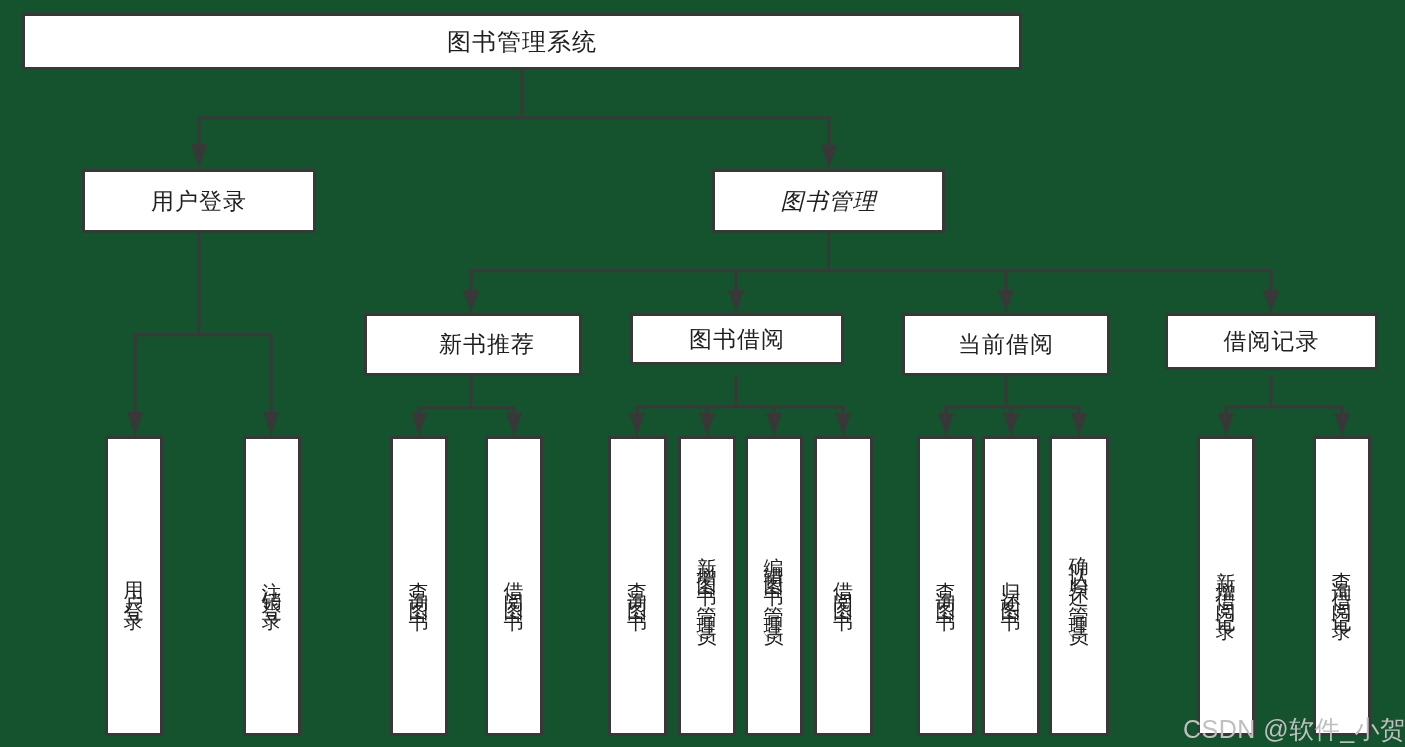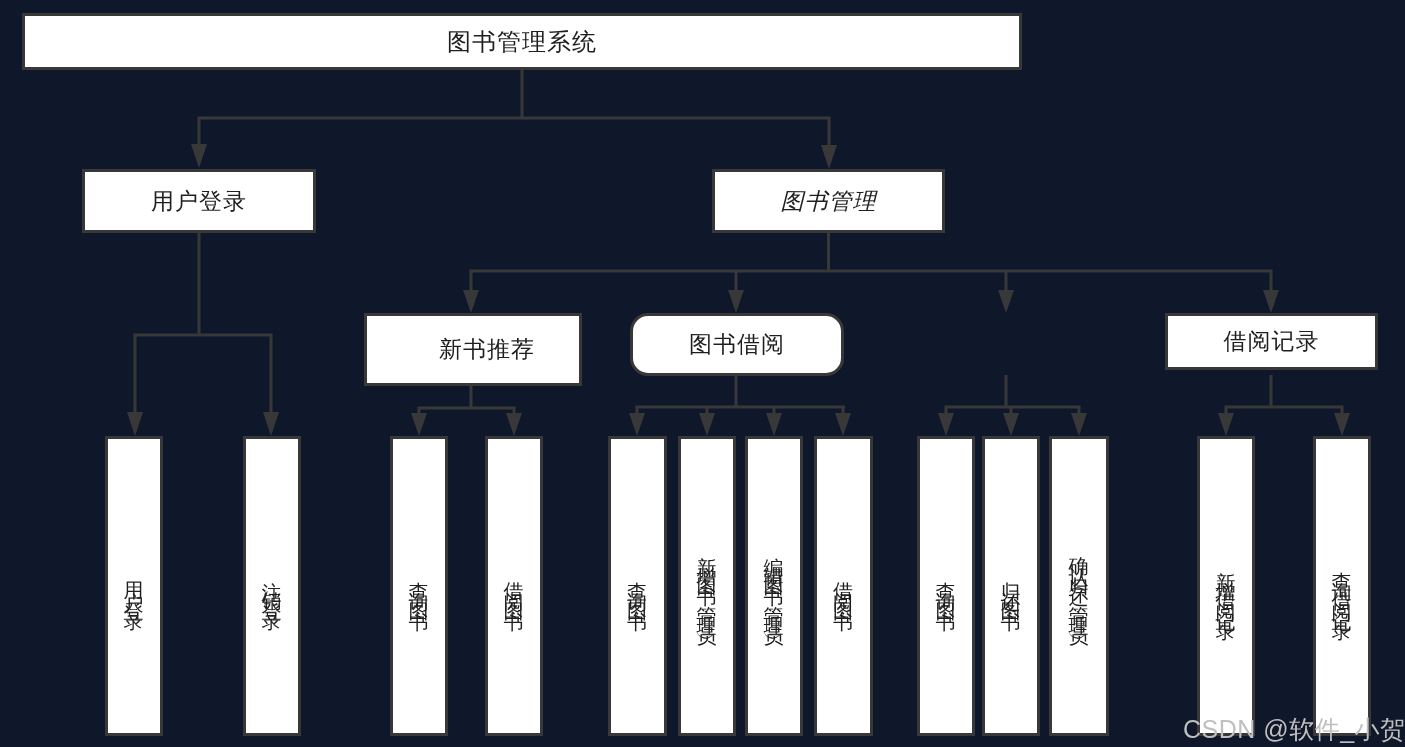--- a/index.html
+++ b/index.html
@@ -5,21 +5,21 @@
   html, body {
     margin: 0;
     padding: 0;
     background: #ffffff;
     font-family: "Liberation Sans", sans-serif;
   }
   #canvas {
     position: relative;
     width: 1405px;
     height: 747px;
-    background: #0f172a;
+    background: #14532d;
     overflow: hidden;
   }
   #connectors {
     position: absolute;
     left: 0; top: 0;
     width: 1405px;
     height: 747px;
     pointer-events: none;
   }
   .node {
@@ -127,25 +127,28 @@
     <span>图书管理系统</span>
   </div>
 
   <div class="node hbox" style="left:82px; top:169px; width:234px; height:64px;">
     <span>用户登录</span>
   </div>
   <div class="node hbox" style="left:712px; top:169px; width:233px; height:64px;font-style:italic;">
     <span>图书管理</span>
   </div>
 
-  <div class="node hbox" style="left:364px; top:313px; width:218px; height:73px;padding-left:28px;">
+  <div class="node hbox" style="left:364px; top:313px; width:218px; height:63px;padding-left:28px;">
     <span>新书推荐</span>
   </div>
-  <div class="node hbox" style="left:630px; top:313px; width:214px; height:63px;border-radius:18px;">
+  <div class="node hbox" style="left:630px; top:313px; width:214px; height:52px;">
     <span>图书借阅</span>
+  </div>
+  <div class="node hbox" style="left:902px; top:313px; width:208px; height:63px;">
+    <span>当前借阅</span>
   </div>
   <div class="node hbox" style="left:1165px; top:313px; width:213px; height:57px;">
     <span>借阅记录</span>
   </div>
 
   <div class="node vbox" style="left:105px; top:436px; width:58px; height:300px;">
     <span>用户登录</span>
   </div>
   <div class="node vbox" style="left:243px; top:436px; width:58px; height:300px;">
     <span>注销登录</span>

